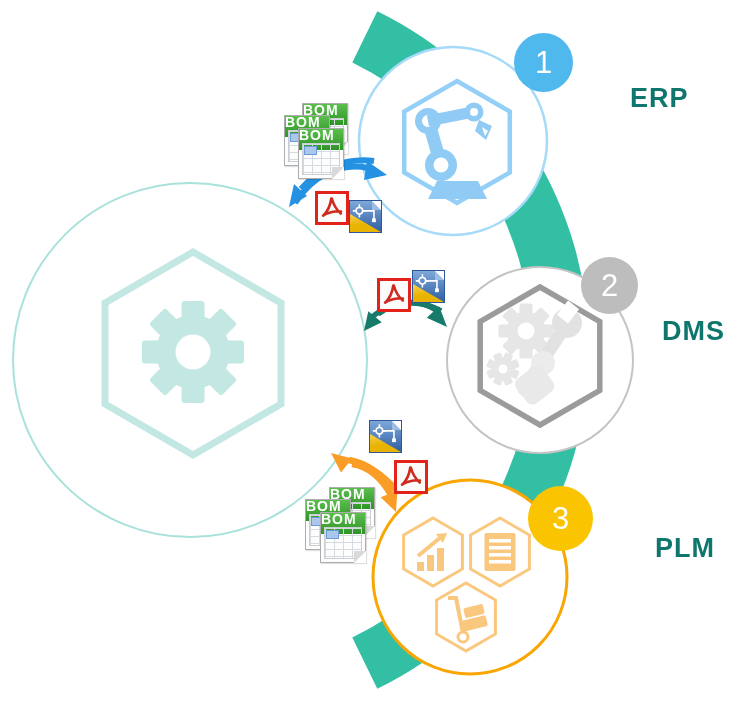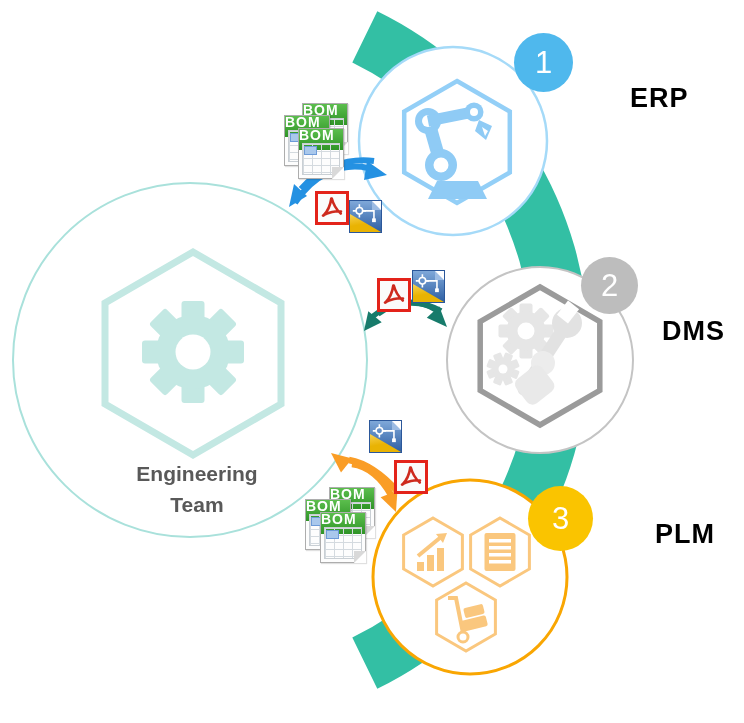--- a/index.html
+++ b/index.html
@@ -15,25 +15,25 @@
     position:absolute; border-radius:50%; color:#fff;
     display:flex; align-items:center; justify-content:center;
     font-size:31px; font-weight:normal;
   }
   .b1 { left:514px; top:33px;  width:59px; height:59px; background:#4FB8ED; }
   .b2 { left:581px; top:257px; width:57px; height:57px; background:#BDBDBD; }
   .b3 { left:528px; top:486px; width:65px; height:65px; background:#FAC400; }
 
   
   .node-label {
-    position:absolute; font-size:27px; font-weight:bold; color:#000000; letter-spacing:1px;
+    position:absolute; font-size:27px; font-weight:bold; color:#0f766e; letter-spacing:1px;
   }
   .l-erp { left:630px; top:83px; }
   .l-dms { left:662px; top:316px; }
-  .l-plm { left:655px; top:519px; }
+  .l-plm { left:655px; top:533px; }
 
   .center-label {
     position:absolute; left:97px; top:458px; width:200px; text-align:center;
     font-size:21px; font-weight:bold; color:#595959; line-height:31px;
   }
 
   
   .bom-doc {
     position:absolute; width:46px; height:51px; background:#FDFDFD;
     border:1px solid #ADADAD; box-shadow:1px 1px 1px rgba(0,0,0,0.12);
@@ -220,24 +220,20 @@
   </svg>
 
   <div class="badge b1">1</div>
   <div class="badge b2">2</div>
   <div class="badge b3">3</div>
 
   <div class="node-label l-erp">ERP</div>
   <div class="node-label l-dms">DMS</div>
   <div class="node-label l-plm">PLM</div>
 
-  <div class="center-label">
-    <div>Engineering</div>
-    <div>Team</div>
-  </div>
 
   <div class="bom-doc ba-back">
     <div class="bom-bar">BOM</div>
     <div class="bom-grid"></div>
     <div class="bom-sel"></div>
   </div>
   <div class="bom-doc ba-mid">
     <div class="bom-bar">BOM</div>
     <div class="bom-grid"></div>
     <div class="bom-sel"></div>

